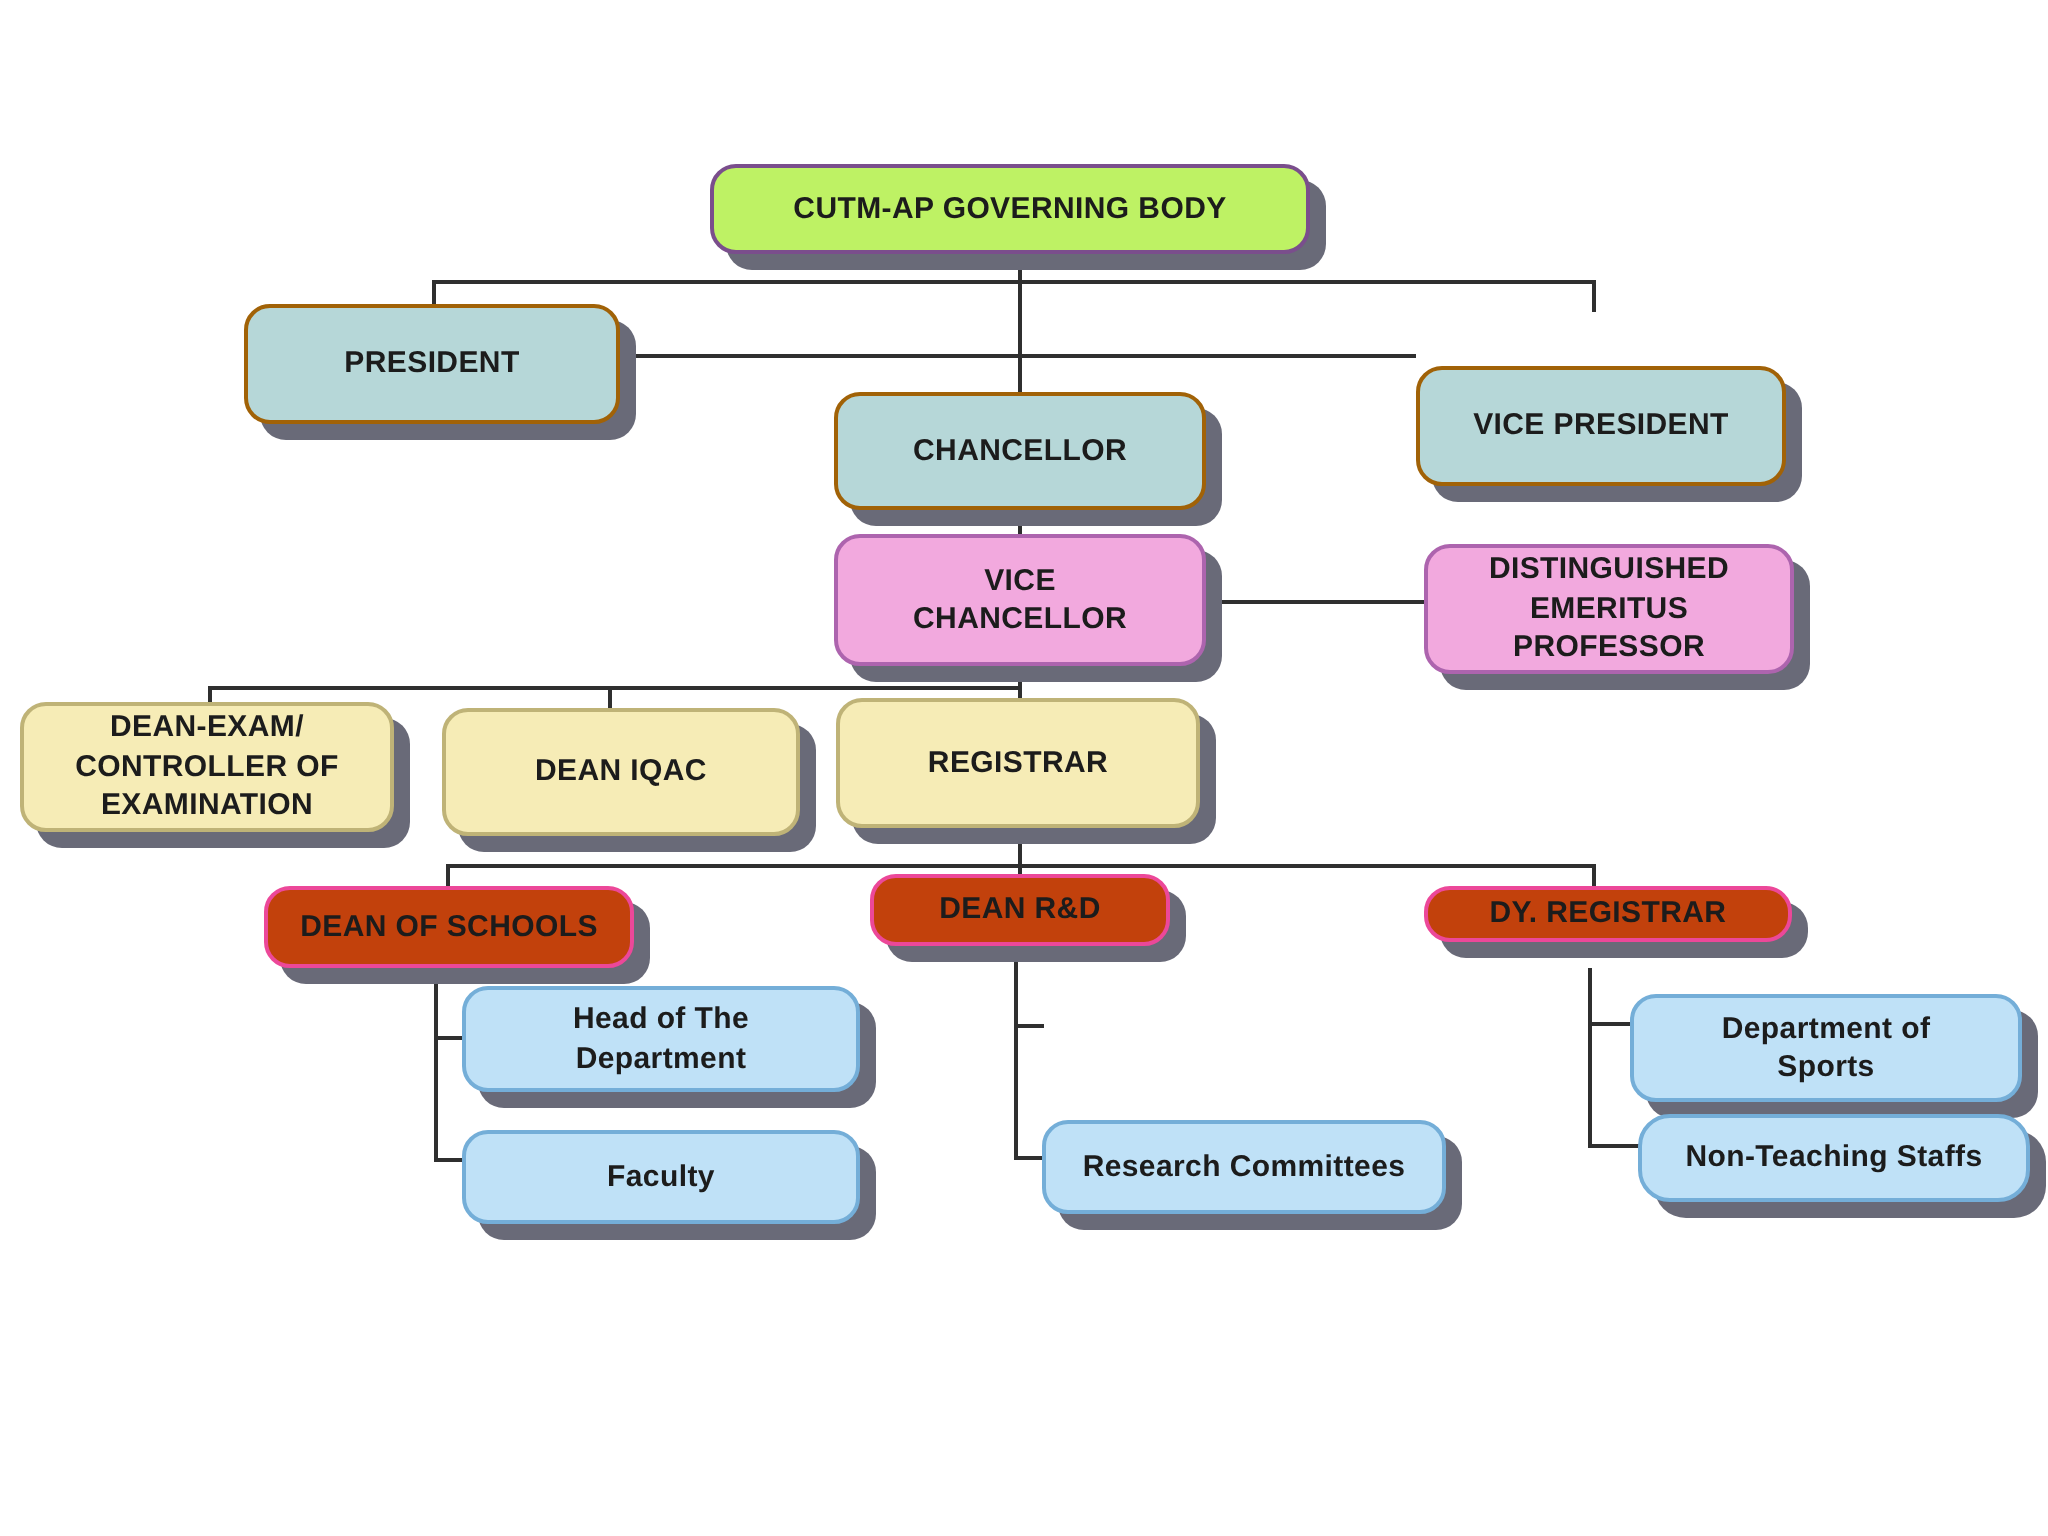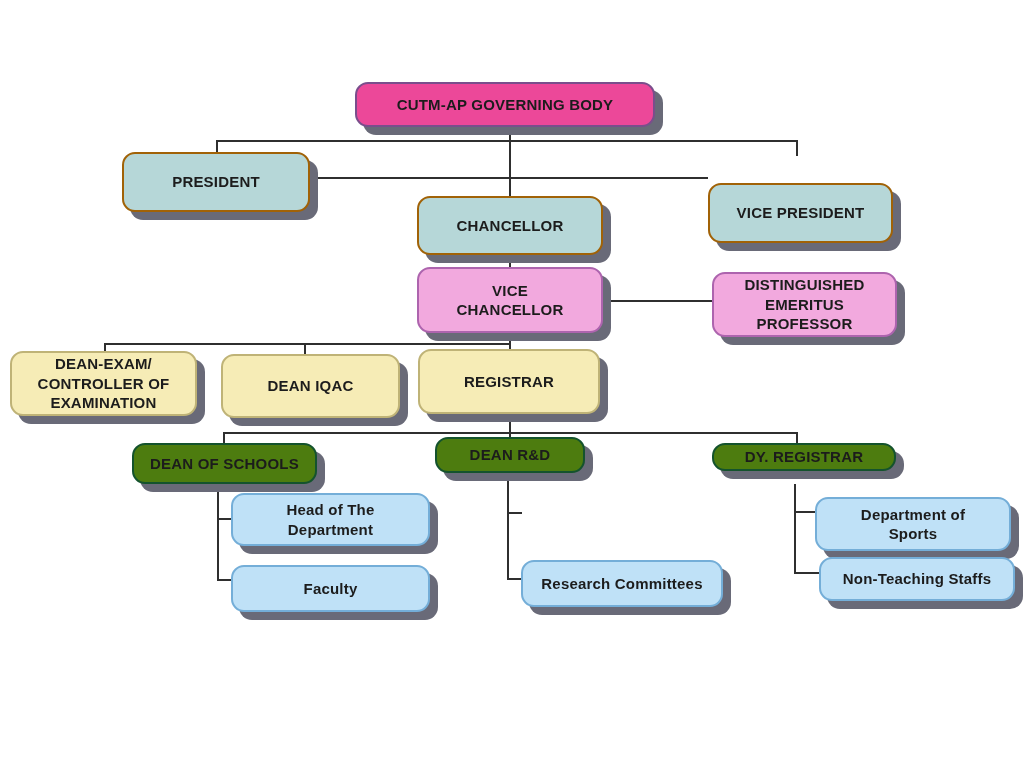--- a/index.html
+++ b/index.html
@@ -15,25 +15,25 @@
     font-size:15px;
     color:#1c1c1c;
     line-height:1.3;
     letter-spacing:.2px;
     box-shadow:8px 8px 0 0 #696a78;
     box-sizing:border-box;
     padding:4px 10px;
   }
   .node .lbl{white-space:pre-line;}
 
-  .purple{background:#ec4899;border:2px solid #7a4e8c;}
+  .purple{background:#bef264;border:2px solid #7a4e8c;}
   .teal{background:#b6d7d8;border:2px solid #a16207;}
   .pink{background:#f2a9de;border:2px solid #ad64ae;}
   .yellow{background:#f6ecb6;border:2px solid #bfb377;}
-  .salmon{background:#4d7c0f;border:2px solid #14532d;}
+  .salmon{background:#c2410c;border:2px solid #ec4899;}
   .blue{background:#bfe1f7;border:2px solid #74aed8;}
 
   .ln{position:absolute;background:#2f2f2f;}
 </style>
 </head>
 <body>
 
 <div id="stage">
 
   <div class="ln" style="left:509px;top:127px;width:2px;height:70px;"></div>
@@ -126,17 +126,17 @@
 
   <div class="node blue" style="left:521px;top:560px;width:202px;height:47px;">
     <span class="lbl">Research Committees</span>
   </div>
 
   <div class="node blue" style="left:815px;top:497px;width:196px;height:54px;">
     <span class="lbl">Department of
 Sports</span>
   </div>
 
-  <div class="node blue" style="left:819px;top:557px;width:196px;height:44px;">
+  <div class="node blue" style="left:819px;top:557px;width:196px;height:44px;border-radius:16px;">
     <span class="lbl">Non-Teaching Staffs</span>
   </div>
 
 </div>
 
 </body></html>

